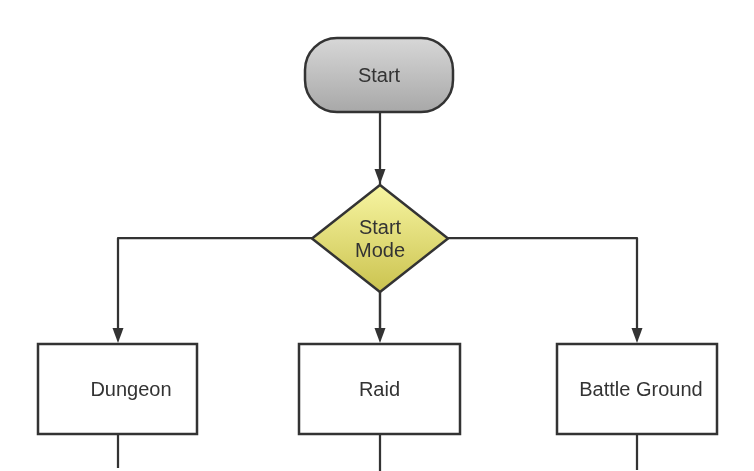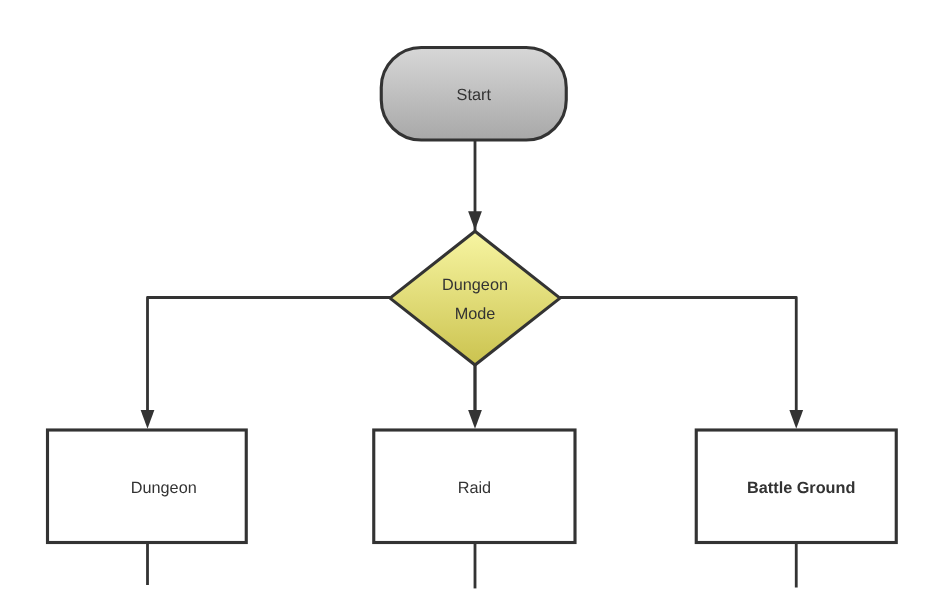--- a/index.html
+++ b/index.html
@@ -19,21 +19,21 @@
     position: absolute;
     left: 0;
     top: 0;
   }
   .node-label {
     position: absolute;
     display: flex;
     align-items: center;
     justify-content: center;
     text-align: center;
-    font-size: 13px;
+    font-size: 20px;
     color: #333333;
     line-height: 23px;
     pointer-events: none;
   }
 </style>
 </head>
 <body>
 
 <div class="canvas">
 
@@ -70,21 +70,21 @@
 
     <polygon points="380,185 448,238.5 380,292 312,238.5" fill="url(#yellowGrad)" stroke-width="2.5" stroke-linejoin="round" stroke="#333333"></polygon>
 
     <rect x="38" y="344" width="159" height="90" stroke-width="2.5" stroke="#333333" fill="#ffffff"></rect>
     <rect x="299" y="344" width="161" height="90" stroke-width="2.5" stroke="#333333" fill="#ffffff"></rect>
     <rect x="557" y="344" width="160" height="90" stroke-width="2.5" stroke="#333333" fill="#ffffff"></rect>
   </svg>
 
   <div class="node-label" style="left:305px; top:38px; width:148px; height:74px;">Start</div>
 
-  <div class="node-label" style="left:338px; top:211px; width:84px; height:55px;">Dungeon Mode</div>
+  <div class="node-label" style="left:338px; top:211px; width:84px; height:55px;">Start Mode</div>
 
   <div class="node-label" style="left:38px; top:344px; width:186px; height:90px;">Dungeon</div>
 
   <div class="node-label" style="left:299px; top:344px; width:161px; height:90px;text-align:right;">Raid</div>
 
-  <div class="node-label" style="left:557px; top:344px; width:168px; height:90px;font-weight:bold;">Battle Ground</div>
+  <div class="node-label" style="left:557px; top:344px; width:168px; height:90px;">Battle Ground</div>
 
 </div>
 
 </body></html>

